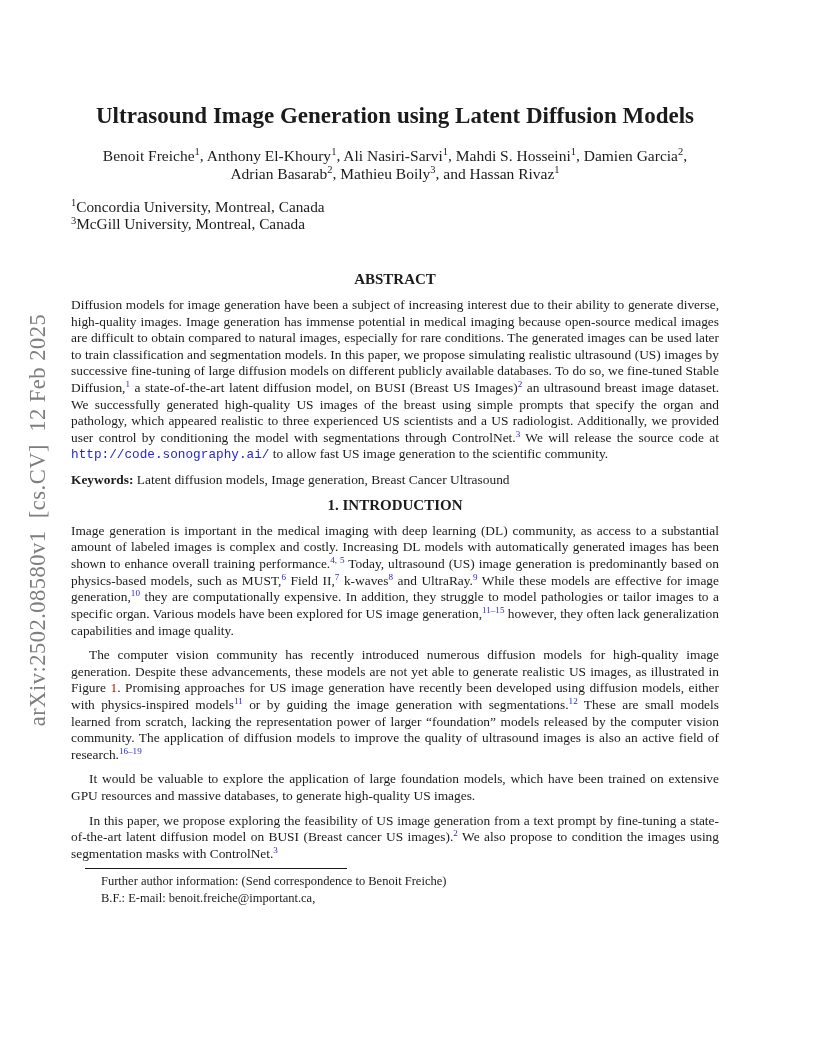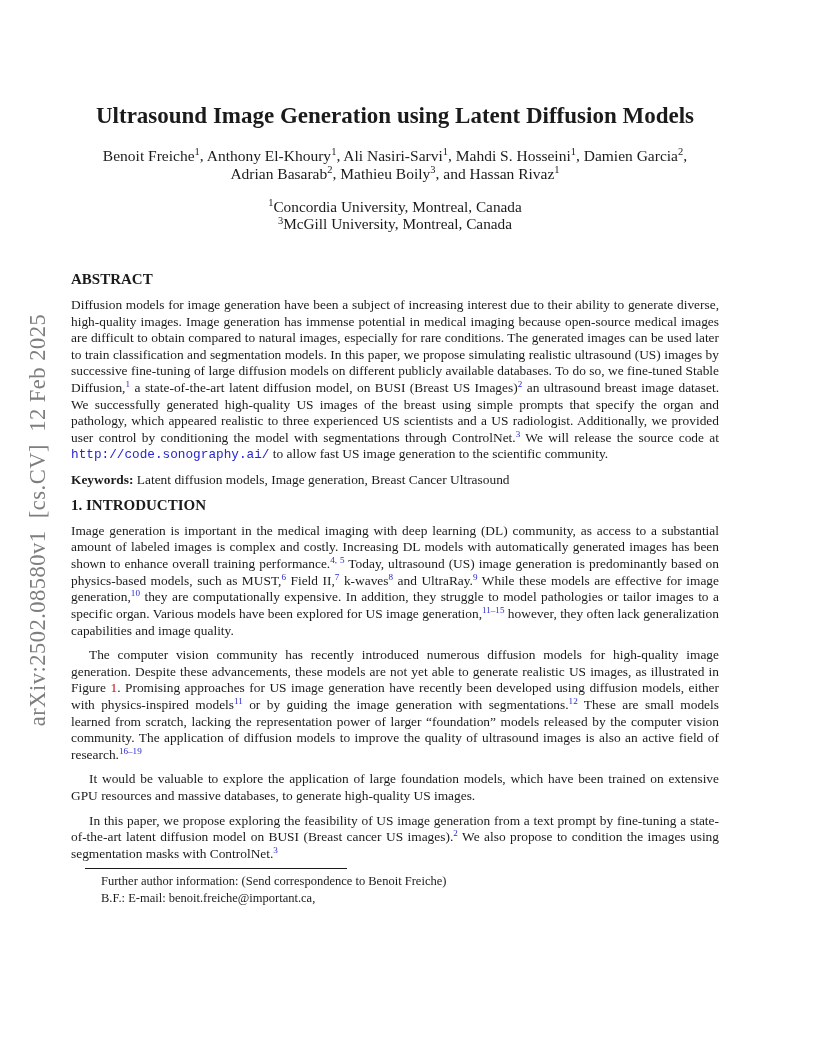--- a/index.html
+++ b/index.html
@@ -5,23 +5,23 @@
   html,body { margin:0; padding:0; background:#ffffff; }
   .page {
     position:relative; width:816px; height:1056px; background:#ffffff;
     font-family:"Liberation Serif","DejaVu Serif",serif;
     color:#1b1b1b; overflow:hidden;
   }
   .content { position:absolute; left:71px; top:0; width:648px; padding-top:102px; }
 
   .paper-title { font-size:23px; font-weight:bold; text-align:center; line-height:1.2; margin:0; }
   .authors { margin-top:17px; text-align:center; font-size:15.5px; line-height:1.17; }
-  .affiliations { margin-top:15px; text-align:center; font-size:15.3px; line-height:1.15; }
+  .affiliations { margin-top:15px; font-size:15.3px; line-height:1.15; }
 
-  .heading { margin-top:38px; font-size:15px; font-weight:bold; }
+  .heading { margin-top:38px; text-align:center; font-size:15px; font-weight:bold; }
   .intro-heading { margin-top:8px; }
 
   p.body-par { margin:9px 0 0 0; font-size:13.4px; line-height:1.24; text-align:justify; }
   p.indent { text-indent:18px; margin-top:8px; }
   .keywords { margin-top:14px; font-size:13.4px; text-align:left; }
 
   sup { font-size:68%; line-height:0; vertical-align:baseline; position:relative; top:-0.55em; }
   .run-sup  { color:var(--cite); }
   .run-supb { color:inherit; }
   .run-ref  { color:var(--ref); }

